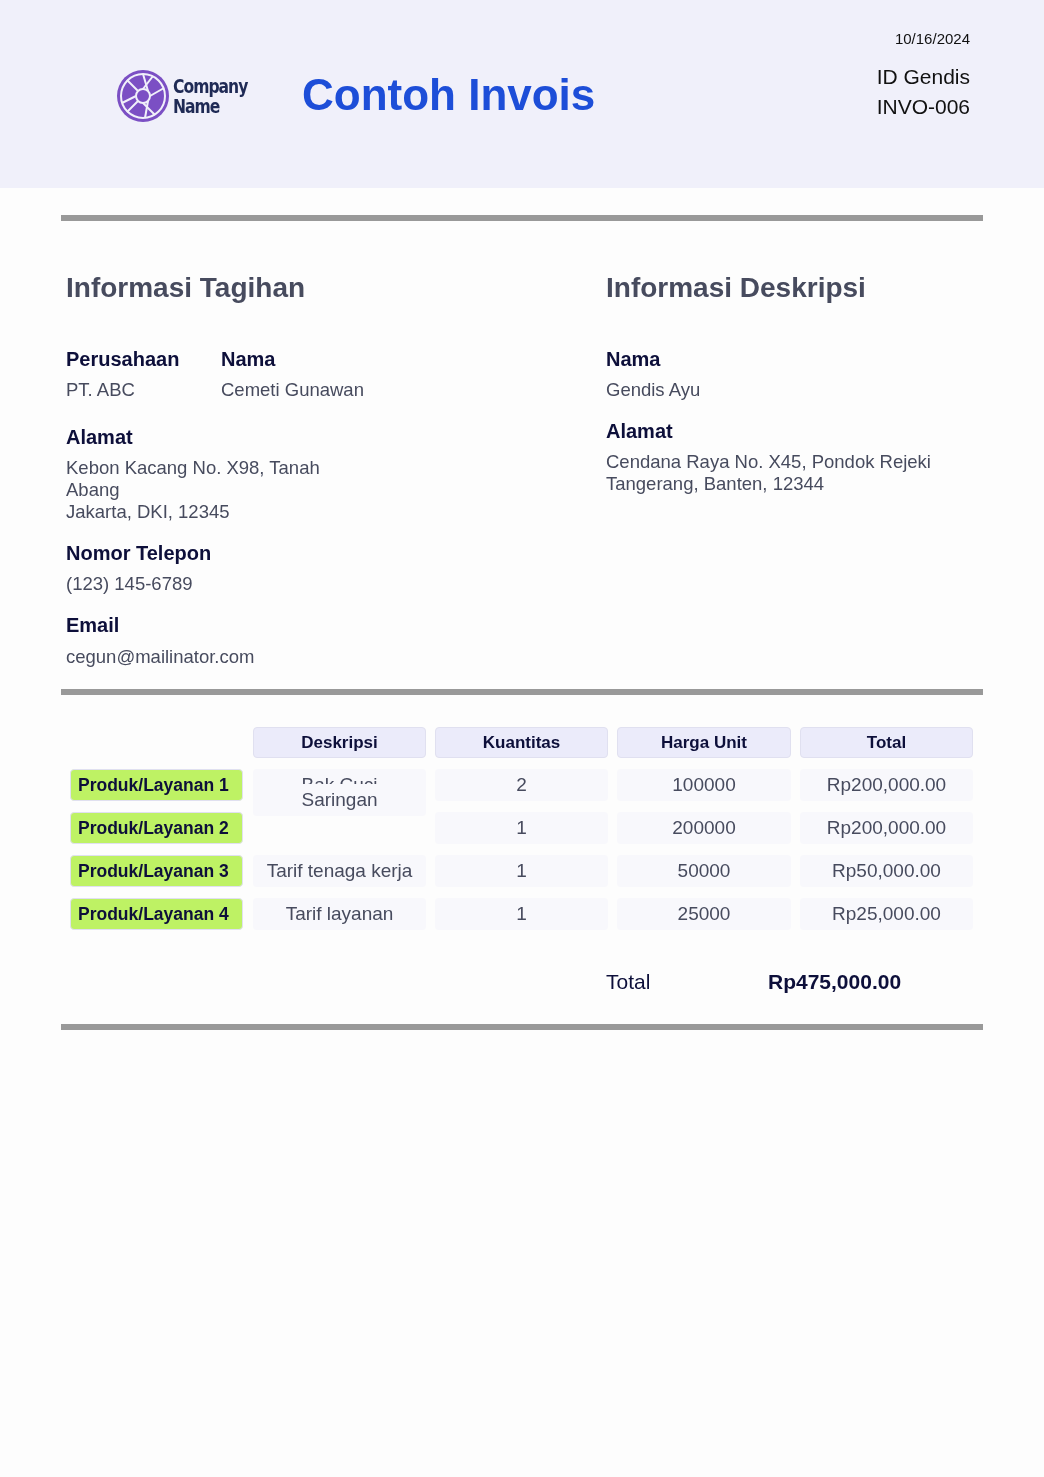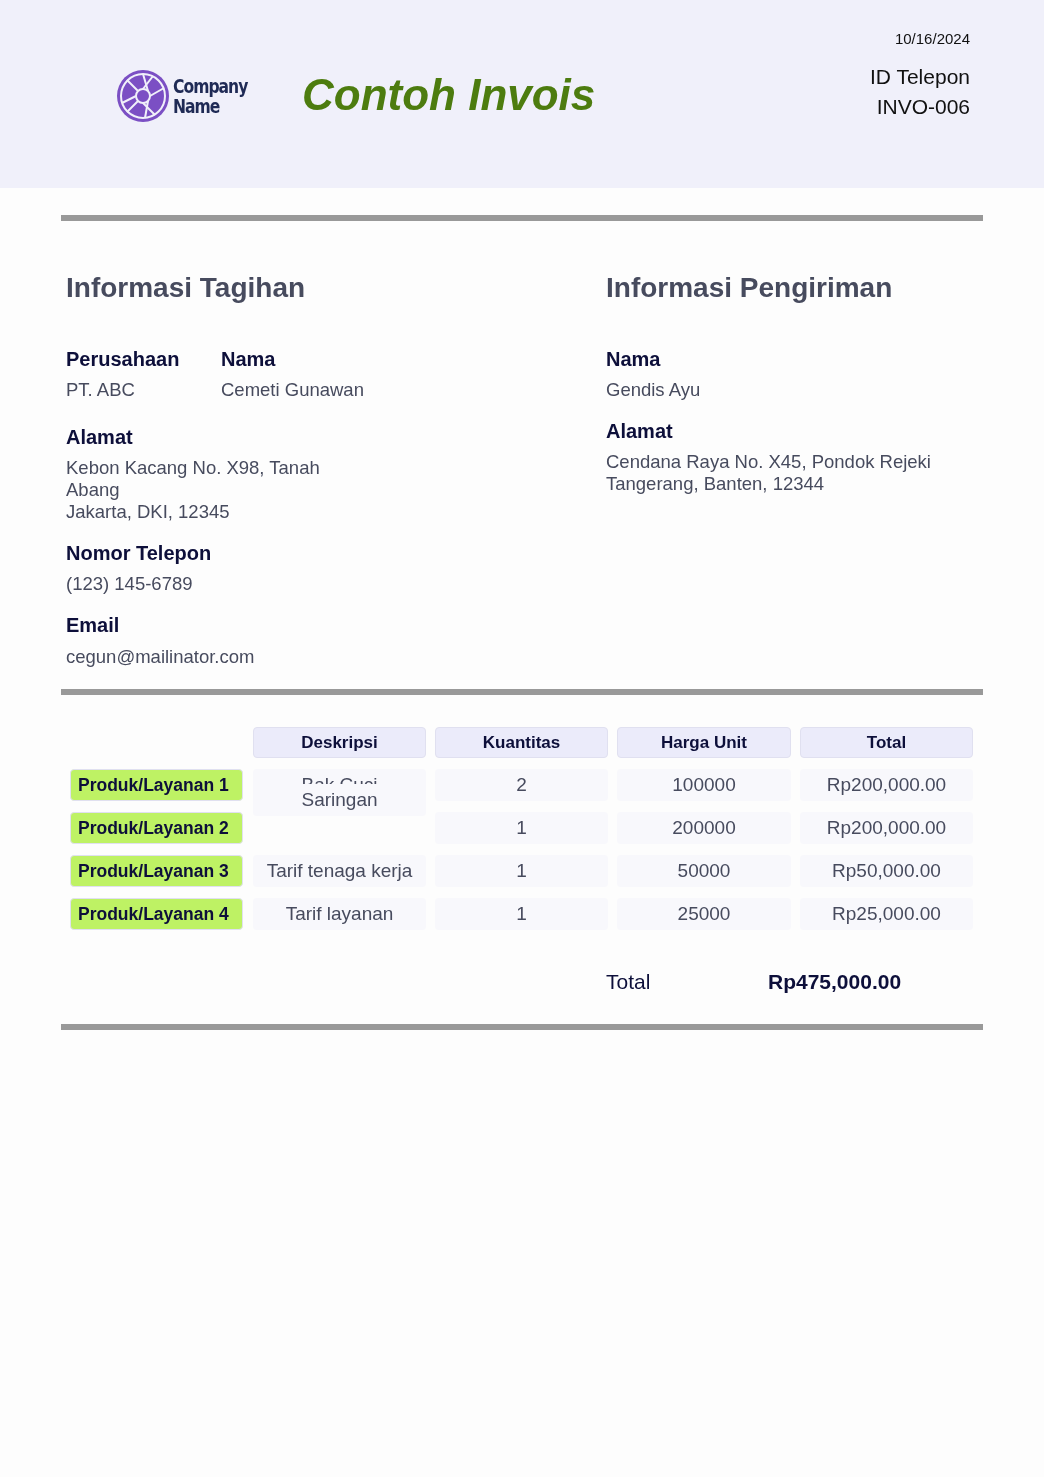--- a/index.html
+++ b/index.html
@@ -1,21 +1,21 @@
 <!DOCTYPE html>
 <html><head>
   <meta charset="utf-8">
   <style>
     * { box-sizing: border-box; margin: 0; padding: 0; }
     body { width: 1044px; height: 1477px; background: #fdfdfd; font-family: "Liberation Sans", sans-serif; position: relative; overflow: hidden; }
     .header { position: absolute; left: 0; top: 0; width: 1044px; height: 188px; background: #f0f0fa; }
     .logo { position: absolute; left: 115px; top: 68px; display: flex; align-items: center; }
     .logo svg { width: 56px; height: 56px; }
     .logo-text { font-family: "DejaVu Sans", sans-serif; font-weight: bold; color: #1f2a55; font-size: 19px; line-height: 20px; margin-left: 2px; letter-spacing: -1.2px; transform: scaleX(0.82); transform-origin: left center; }
-    .title { position: absolute; left: 302px; top: 70px; font-size: 44px; font-weight: bold; color: #4d7c0f; font-style: italic; }
+    .title { position: absolute; left: 302px; top: 70px; font-size: 44px; font-weight: bold; color: #1d4ed8; }
     .meta { position: absolute; right: 74px; top: 30px; text-align: right; color: #111; }
     .meta .date { font-size: 15px; }
     .meta .id-label { font-size: 21px; margin-top: 18px; }
     .meta .id-val { font-size: 21px; margin-top: 6px; }
     .rule { position: absolute; left: 61px; width: 922px; height: 6px; background: #999; }
     .sec-title { position: absolute; font-size: 28px; font-weight: bold; color: #474b5e; }
     .lbl { position: absolute; font-size: 20px; font-weight: bold; color: #0d0f3a; }
     .val { position: absolute; font-size: 18.5px; color: #474b5e; line-height: 22px; }
     .cell { position: absolute; height: 32px; border-radius: 4px; display: flex; align-items: center; justify-content: center; font-size: 19px; color: #474b5e; background: #f8f8fc; }
     .hdr { background: #ebebfa; border: 1px solid #e0e0f0; font-weight: bold; font-size: 17px; color: #0d0f3a; height: 31px; }
@@ -44,21 +44,21 @@
       </g>
     </svg>
     <div class="logo-text">
       <div>Company</div>
       <div>Name</div>
     </div>
   </div>
   <div class="title">Contoh Invois</div>
   <div class="meta">
     <div class="date">10/16/2024</div>
-    <div class="id-label">ID Telepon</div>
+    <div class="id-label">ID Gendis</div>
     <div class="id-val">INVO-006</div>
   </div>
 </div>
 
 <div class="rule" style="top:215px;"></div>
 
 <div class="sec-title" style="left:66px;top:272px;">Informasi Tagihan</div>
 <div class="lbl" style="left:66px;top:348px;">Perusahaan</div>
 <div class="val" style="left:66px;top:379px;">PT. ABC</div>
 <div class="lbl" style="left:221px;top:348px;">Nama</div>
@@ -67,21 +67,21 @@
 <div class="val" style="left:66px;top:457px;">
   <div>Kebon Kacang No. X98, Tanah</div>
   <div>Abang</div>
   <div>Jakarta, DKI, 12345</div>
 </div>
 <div class="lbl" style="left:66px;top:542px;">Nomor Telepon</div>
 <div class="val" style="left:66px;top:573px;">(123) 145-6789</div>
 <div class="lbl" style="left:66px;top:614px;">Email</div>
 <div class="val" style="left:66px;top:646px;">cegun@mailinator.com</div>
 
-<div class="sec-title" style="left:606px;top:272px;">Informasi Pengiriman</div>
+<div class="sec-title" style="left:606px;top:272px;">Informasi Deskripsi</div>
 <div class="lbl" style="left:606px;top:348px;">Nama</div>
 <div class="val" style="left:606px;top:379px;">Gendis Ayu</div>
 <div class="lbl" style="left:606px;top:420px;">Alamat</div>
 <div class="val" style="left:606px;top:451px;">
   <div>Cendana Raya No. X45, Pondok Rejeki</div>
   <div>Tangerang, Banten, 12344</div>
 </div>
 
 <div class="rule" style="top:689px;"></div>
 

